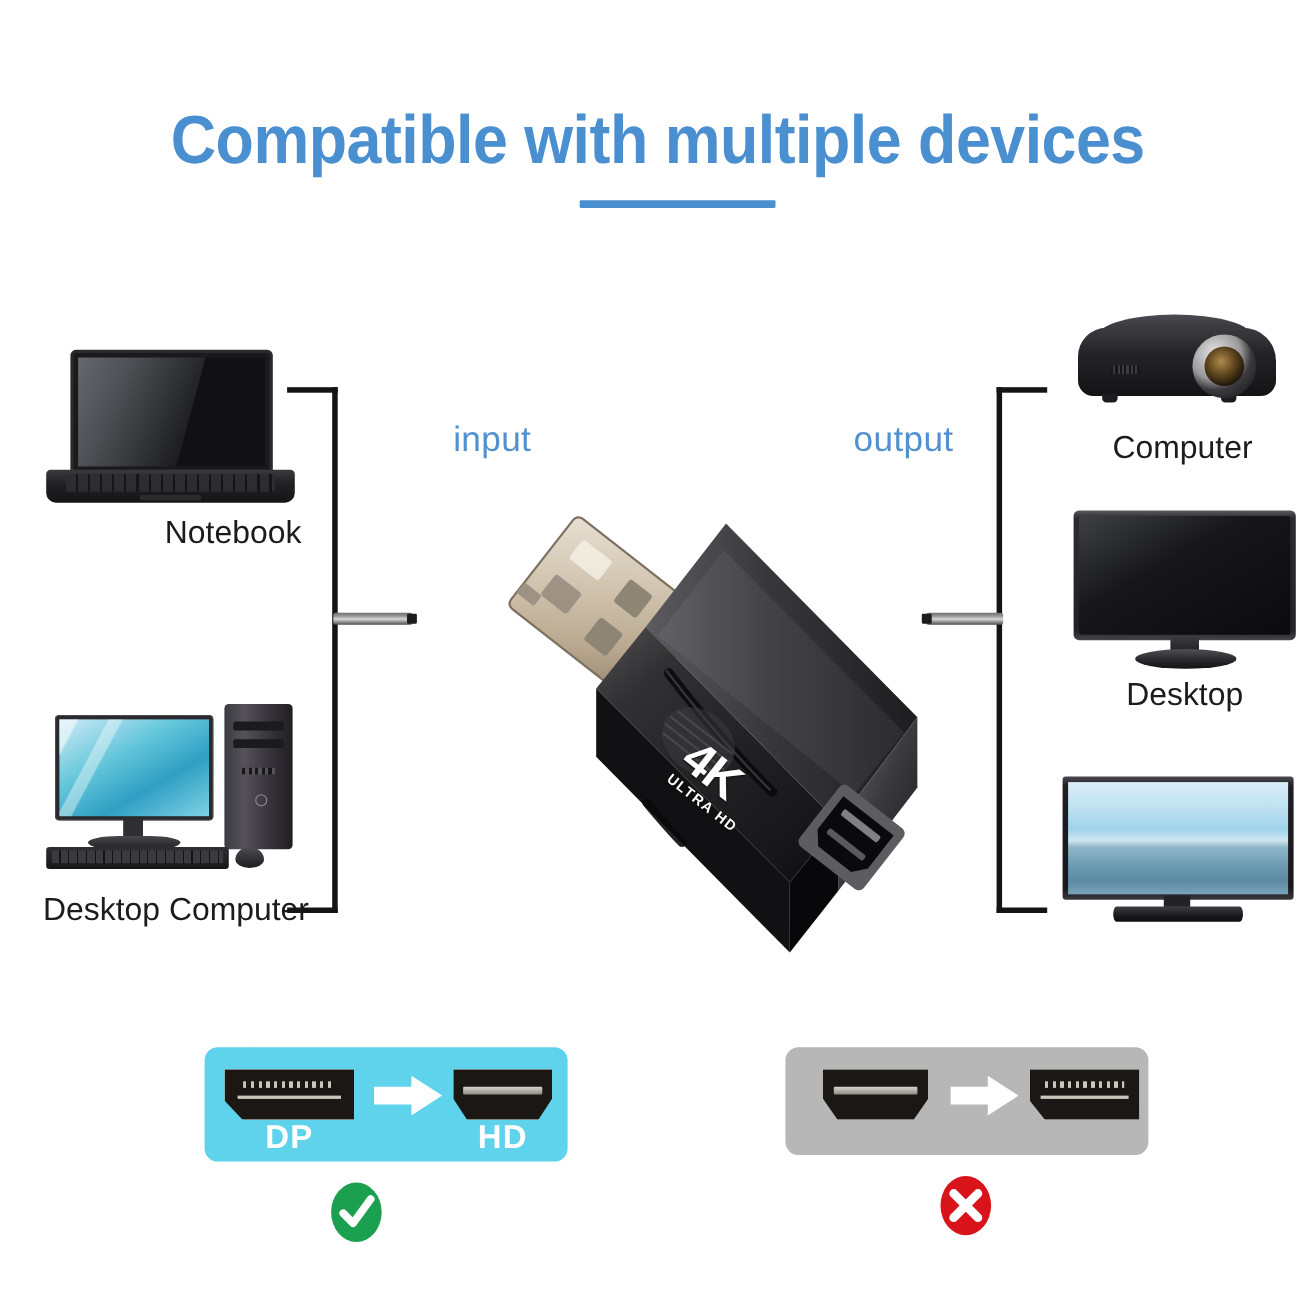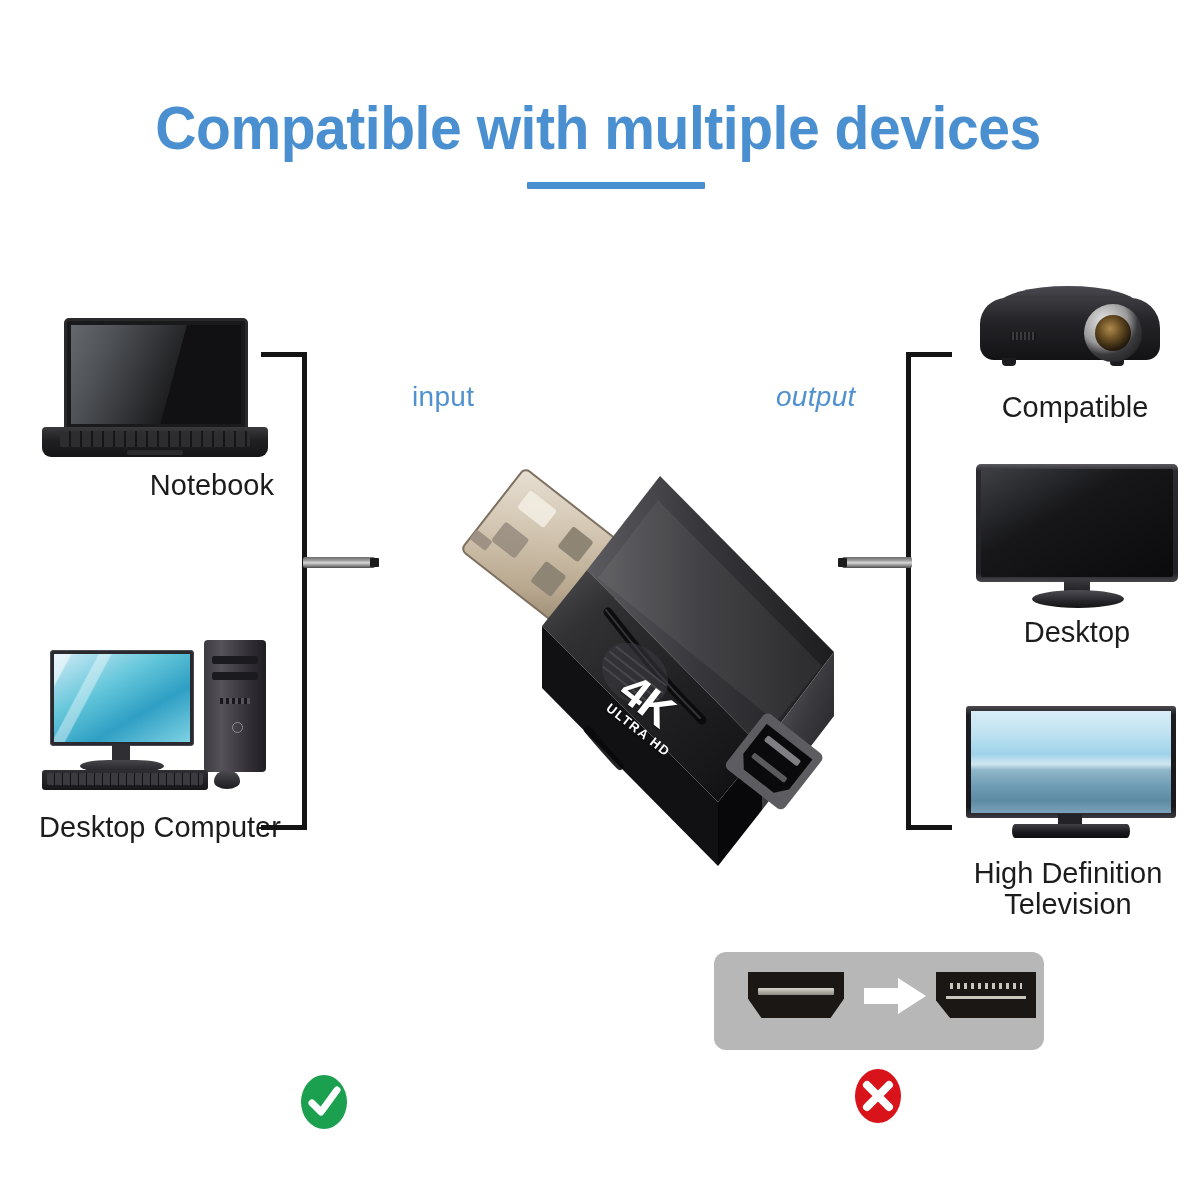--- a/index.html
+++ b/index.html
@@ -48,21 +48,21 @@
     position: absolute;
     text-align: center;
     color: #1c1c1c;
     font-size: 29px;
     line-height: 1.08;
     white-space: pre-line;
   }
   .io-label {
     position: absolute;
     color: #5191cf;
-    font-size: 28px;
+    font-size: 32px;
     letter-spacing: 0.3px;
   }
 
   
   .bracket {
     position: absolute;
   }
   .bracket .vline {
     position: absolute;
     top: 0;
@@ -346,21 +346,21 @@
     <div class="arm top"></div>
     <div class="vline"></div>
     <div class="arm bot"></div>
   </div>
   <div class="cable right-tip" style="left:303px; top:557px; width:72px;">
     <div class="tip"></div>
   </div>
 
   <div class="io-label" style="left:412px; top:381px;">input</div>
 
-  <div class="io-label" style="left:776px; top:381px;font-style:italic;">output</div>
+  <div class="io-label" style="left:776px; top:381px;">output</div>
 
   <div class="bracket bracket-right" style="left:906px; top:352px; width:52px; height:478px;">
     <div class="arm top"></div>
     <div class="vline"></div>
     <div class="arm bot"></div>
   </div>
   <div class="cable left-tip" style="left:842px; top:557px; width:70px;">
     <div class="tip"></div>
   </div>
 
@@ -368,40 +368,38 @@
     <div id="pj-top"></div>
     <div id="pj-body">
       <div id="pj-vent"></div>
       <div class="pj-foot" id="pj-f1"></div>
       <div class="pj-foot" id="pj-f2"></div>
     </div>
     <div id="pj-lens-ring">
       <div id="pj-lens"></div>
     </div>
   </div>
-  <div class="caption" style="left:960px; top:392px; width:230px;">Compatible</div>
+  <div class="caption" style="left:960px; top:392px; width:230px;">Computer</div>
 
   <div id="monitor">
     <div id="mo-frame">
       <div id="mo-screen"></div>
     </div>
     <div id="mo-neck"></div>
     <div id="mo-base"></div>
   </div>
   <div class="caption" style="left:962px; top:617px; width:230px;">Desktop</div>
 
   <div id="hdtv">
     <div id="tv-frame">
       <div id="tv-screen"></div>
     </div>
     <div id="tv-neck"></div>
     <div id="tv-base"></div>
   </div>
-  <div class="caption" style="left:940px; top:858px; width:256px;">High Definition
-Television</div>
 
   <div id="adapter">
     <svg width="450" height="450" viewBox="0 0 450 450">
       <defs>
         <linearGradient id="goldG" x1="0" y1="0" x2="1" y2="1">
           <stop offset="0%" stop-color="#e8e0d4"></stop>
           <stop offset="35%" stop-color="#d3c6b2"></stop>
           <stop offset="70%" stop-color="#b9a88f"></stop>
           <stop offset="100%" stop-color="#8e7f68"></stop>
         </linearGradient>
@@ -473,20 +471,40 @@
     <div style="position:absolute; left:236px; top:238px; transform:rotate(38deg); transform-origin:left top;">
       <div style="font-family:'Liberation Sans', sans-serif; font-weight:700; font-size:44px;
                   color:#ffffff; letter-spacing:-1px; line-height:0.9;
                   text-shadow:0 1px 2px rgba(0,0,0,.7);">4K</div>
       <div style="font-family:'Liberation Sans', sans-serif; font-weight:700; font-size:13px;
                   color:#ffffff; letter-spacing:1.5px; margin-top:1px;
                   text-shadow:0 1px 2px rgba(0,0,0,.7);">ULTRA HD</div>
     </div>
   </div>
 
+  <div class="panel" id="panel-ok">
+    <div class="port port-dp" style="left:18px; top:20px; width:118px; height:46px;">
+      <div class="port-inner">
+        <div class="dp-pins"></div>
+        <div class="dp-slot"></div>
+      </div>
+    </div>
+    <div class="arrow" style="left:154px; top:26px;">
+      <svg width="62" height="36" viewBox="0 0 62 36">
+        <polygon points="0,10 34,10 34,0 62,18 34,36 34,26 0,26" fill="#ffffff"></polygon>
+      </svg>
+    </div>
+    <div class="port port-hd" style="left:226px; top:20px; width:90px; height:46px;">
+      <div class="port-inner">
+        <div class="hd-bar"></div>
+      </div>
+    </div>
+    <div class="port-label" style="left:18px; top:66px; width:118px;">DP</div>
+    <div class="port-label" style="left:226px; top:66px; width:90px;">HD</div>
+  </div>
 
   <div class="mark" style="left:300px; top:1074px;">
     <svg width="48" height="56" viewBox="0 0 48 56">
       <ellipse cx="24" cy="28" rx="23" ry="27" fill="#1aa04e"></ellipse>
       <path d="M12 29 L21 38 L37 16" stroke="#ffffff" stroke-width="7" fill="none" stroke-linecap="round" stroke-linejoin="round"></path>
     </svg>
   </div>
 
   <div class="panel" id="panel-no">
     <div class="port port-hd" style="left:34px; top:20px; width:96px; height:46px;">

